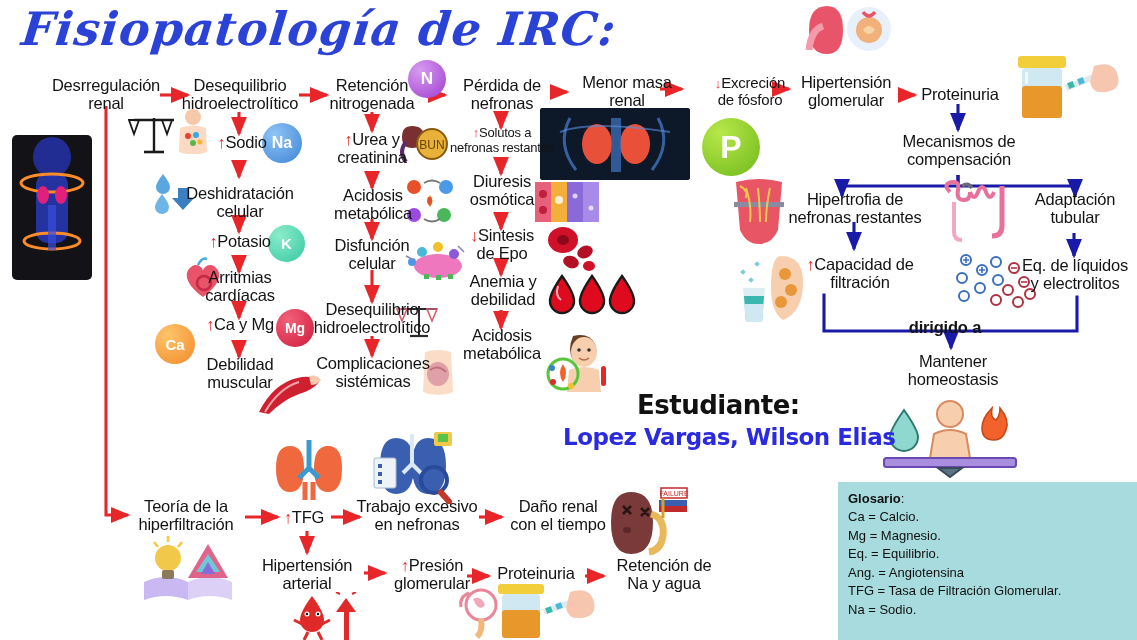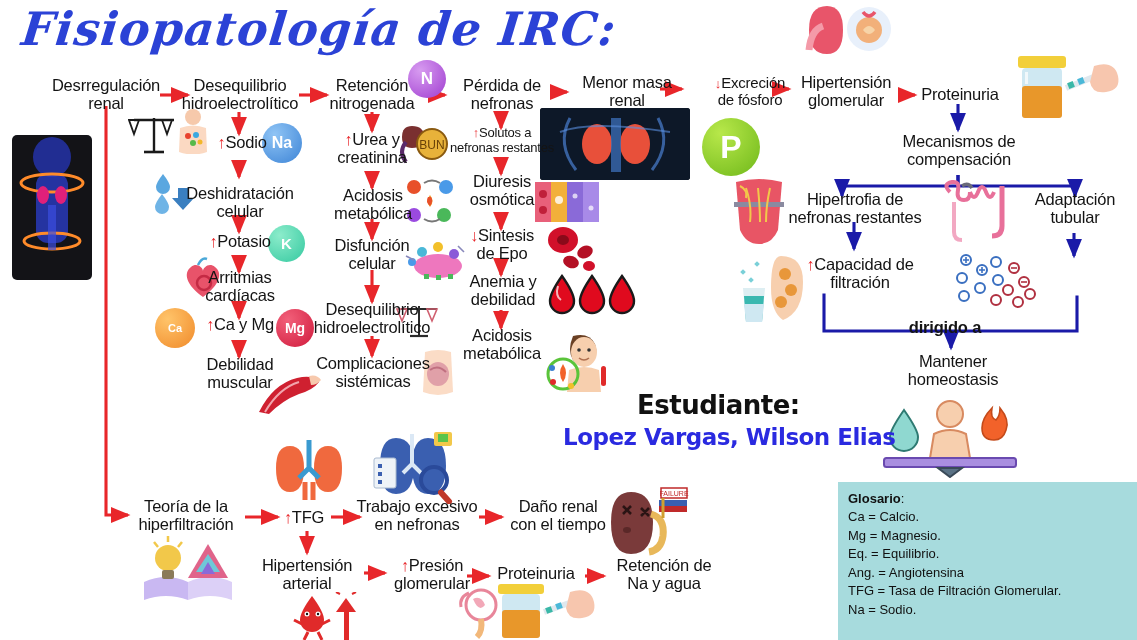--- a/index.html
+++ b/index.html
@@ -161,21 +161,21 @@
   </div>
 
   <div class="ic" style="left:180px;top:255px;">
     <svg width="46" height="46" viewBox="0 0 46 46">
       <path d="M23,42 C6,30 3,18 11,12 C17,7 23,13 23,16 C23,13 29,7 35,12 C43,18 40,30 23,42z" fill="#e8536a"></path>
       <circle cx="24" cy="28" r="7" fill="none" stroke="#c42a44" stroke-width="2.5"></circle>
       <path d="M18,10 q4,-8 9,-6" stroke="#4aa8d8" stroke-width="2.5" fill="none"></path>
     </svg>
   </div>
 
-  <div class="badge" style="left:155px;top:308px;width:40px;height:40px;background:radial-gradient(circle at 32% 28%,#ffc46a,#f08a2a);font-size:11px;">
+  <div class="badge" style="left:155px;top:324px;width:40px;height:40px;background:radial-gradient(circle at 32% 28%,#ffc46a,#f08a2a);font-size:15px;">
     <span>Ca</span>
   </div>
 
   <div class="badge" style="left:276px;top:309px;width:38px;height:38px;background:radial-gradient(circle at 32% 28%,#f2607a,#d01a3c);font-size:14px;">
     <span>Mg</span>
   </div>
 
   <div class="ic" style="left:255px;top:370px;">
     <svg width="68" height="48" viewBox="0 0 68 48">
       <path d="M4,42 q14,-28 38,-34 q16,-4 22,4 q-6,8 -20,12 q-16,6 -30,20z" fill="#cf2030"></path>
@@ -520,20 +520,22 @@
 compensación</div>
   <div class="node" style="left:774px;top:190px;width:162px;white-space:pre-line;">Hipertrofia de
 nefronas restantes</div>
   <div class="node" style="left:1018px;top:190px;width:114px;white-space:pre-line;">Adaptación
 tubular</div>
 
   <div class="node" style="left:790px;top:255px;width:140px;">
     <span class="up">↑</span><span style="white-space:pre-line;">Capacidad de
 filtración</span>
   </div>
+  <div class="node" style="left:1012px;top:256px;width:126px;white-space:pre-line;">Eq. de líquidos
+y electrolitos</div>
   <div class="node" style="left:900px;top:318px;width:90px;font-weight:bold;">dirigido a</div>
   <div class="node" style="left:891px;top:352px;width:124px;white-space:pre-line;">Mantener
 homeostasis</div>
 
   <div class="node" style="left:196px;top:133px;width:92px;">
     <span class="up">↑</span><span>Sodio</span>
   </div>
   <div class="node" style="left:171px;top:174px;width:138px;white-space:pre-line;margin-top:10px;">Deshidratación
 celular</div>
   <div class="node" style="left:192px;top:232px;width:96px;">

